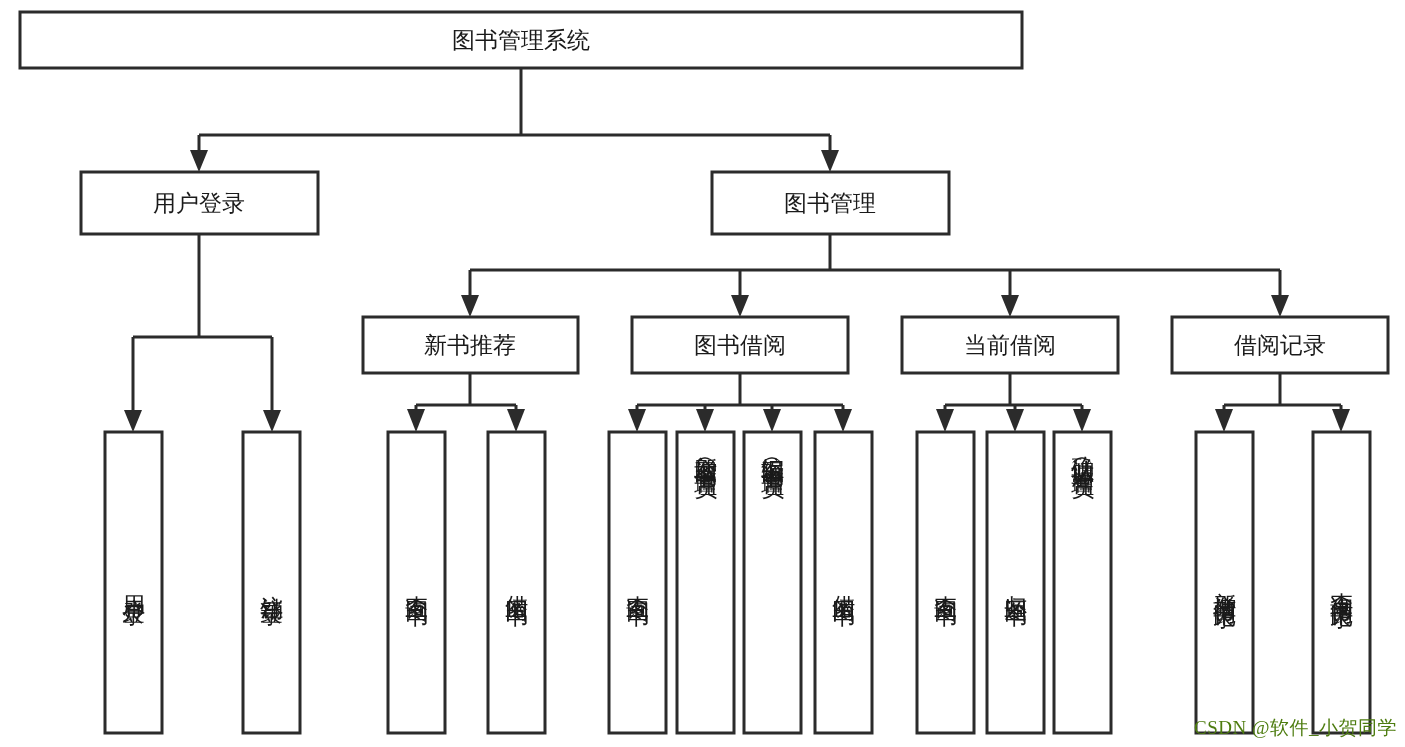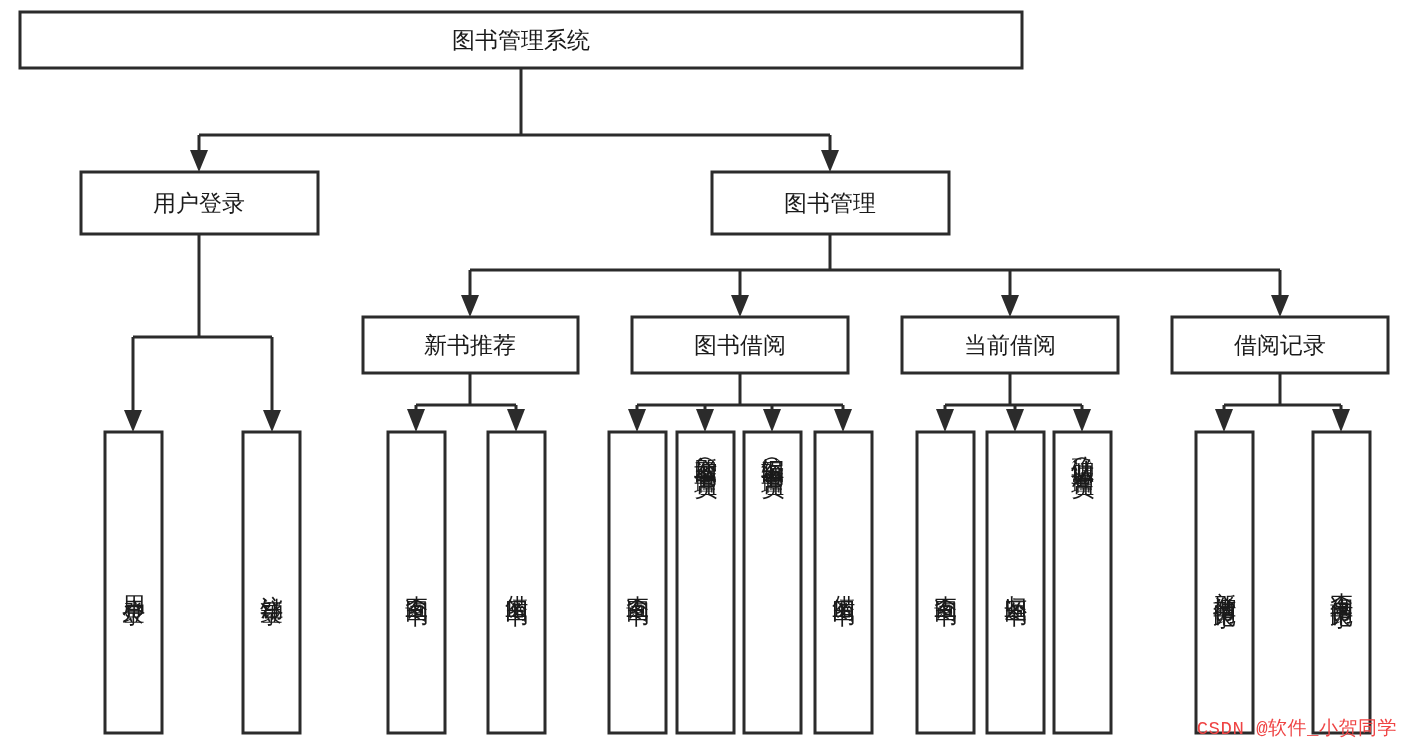--- a/index.html
+++ b/index.html
@@ -72,23 +72,23 @@
     font-size: 23px;
     line-height: 1.28;
     letter-spacing: 3px;
     color: #1a1a1a;
     white-space: nowrap;
   }
   .watermark {
     position: absolute;
     right: 8px;
     bottom: 6px;
-    font-family: Liberation Mono, monospace;
+    font-family: Liberation Serif, serif;
     font-size: 19px;
-    color: #ef4444;
+    color: #4d7c0f;
     letter-spacing: 0.5px;
     white-space: nowrap;
   }
 </style>
 </head>
 <body>
 
 <div id="diagram-root">
 
   <svg class="diagram-canvas" viewBox="0 0 1405 747" xmlns="http://www.w3.org/2000/svg">

